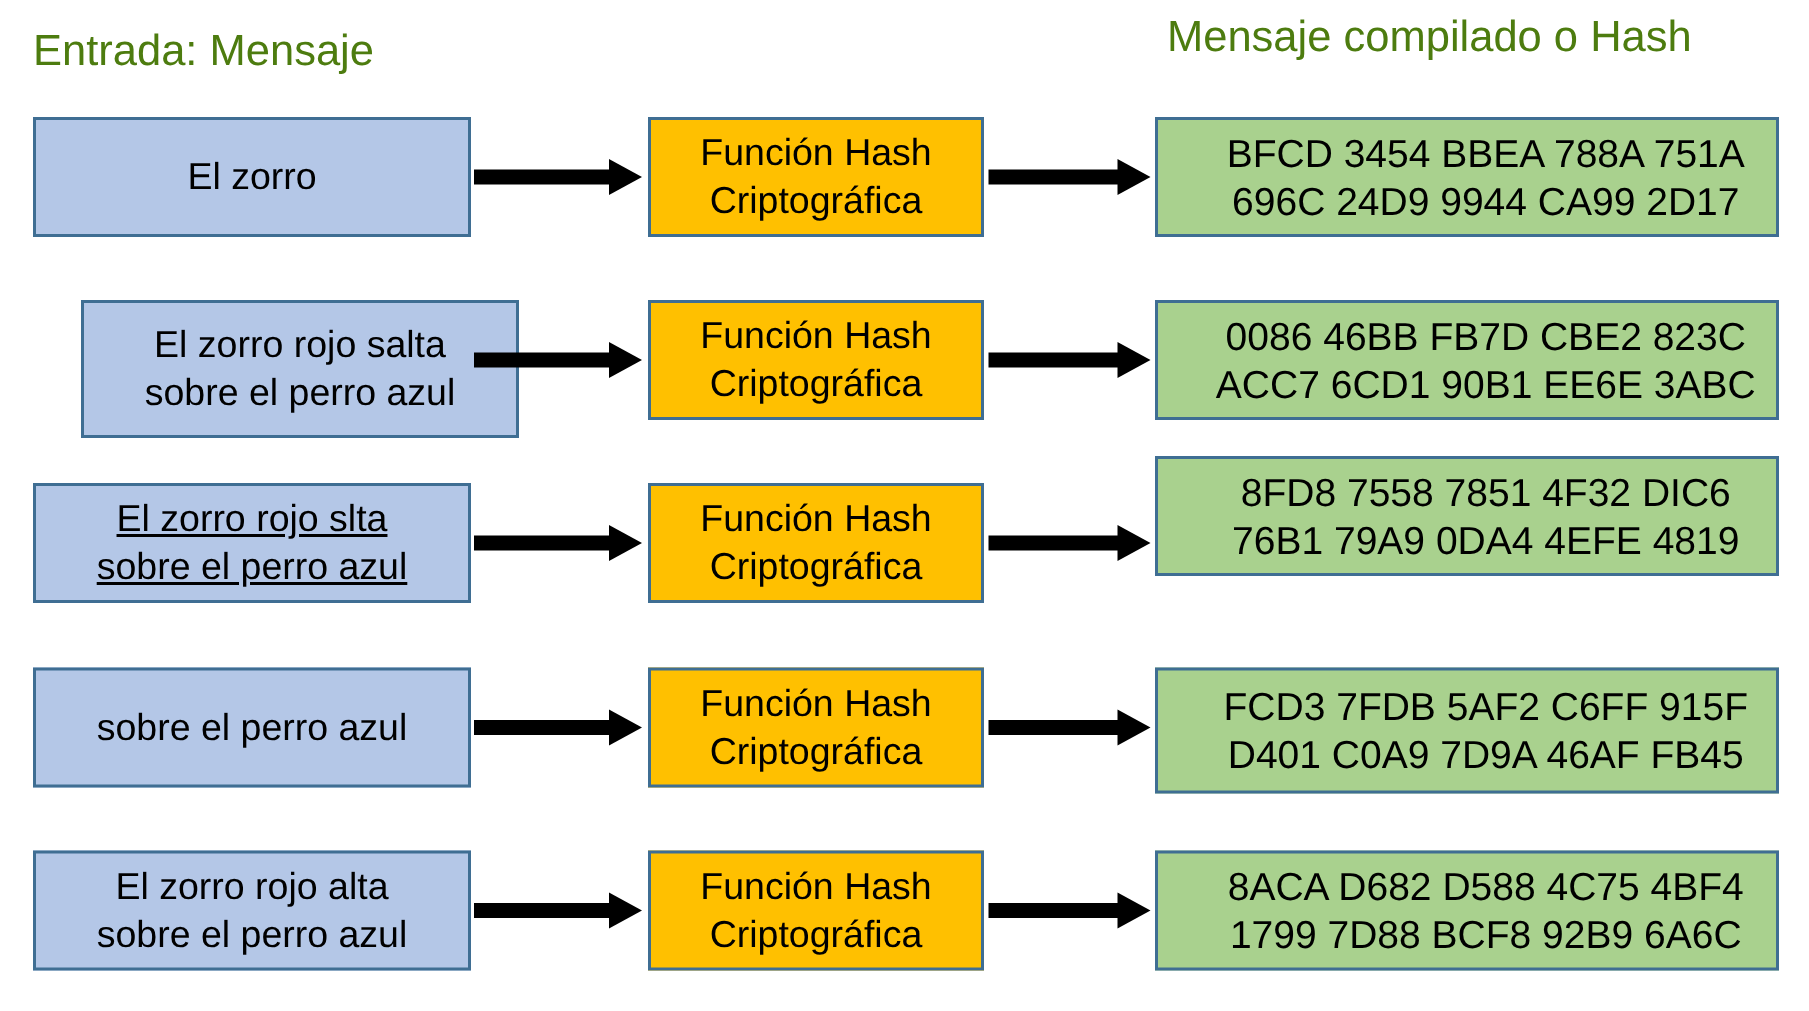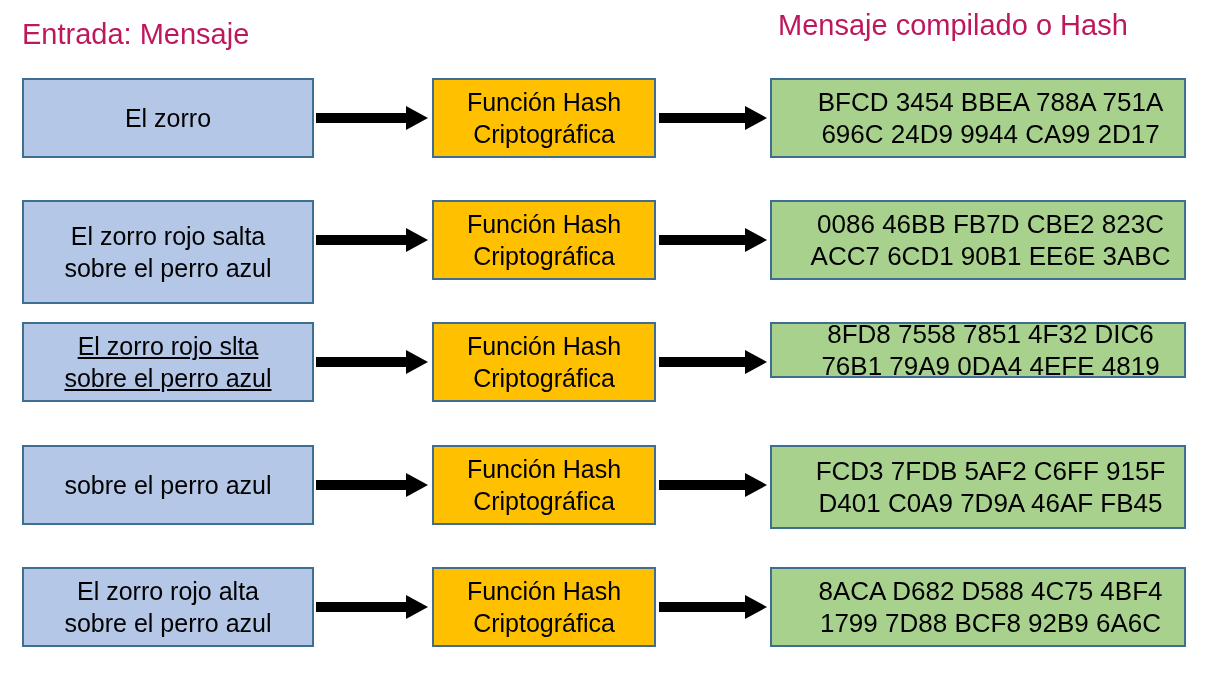--- a/index.html
+++ b/index.html
@@ -18,21 +18,21 @@
   #diagram {
     position: absolute;
     left: 0; top: 0;
     width: 1206px;
     height: 674px;
   }
   .header {
     position: absolute;
     font-size: 29px;
     line-height: 34px;
-    color: #be185d;
+    color: #4d7c0f;
     white-space: nowrap;
     font-weight: 400;
   }
   #header-input  { left: 22px;  top: 17px; }
   #header-output { left: 778px; top: 8px; }
 
   .box {
     position: absolute;
     box-sizing: border-box;
     border: 2px solid #3f6e93;
@@ -109,21 +109,21 @@
   </div>
   <div class="arrow arrow-b" style="top:118px;">
     <div class="arrow-shaft" style="width:88px;"></div>
     <div class="arrow-head" style="left:86px;"></div>
   </div>
   <div class="box box-hash" style="top:78px; height:80px;">
     <span class="box-line">BFCD 3454 BBEA 788A 751A</span>
     <span class="box-line">696C 24D9 9944 CA99 2D17</span>
   </div>
 
-  <div class="box box-input" style="top:200px; height:104px;">
+  <div class="box box-input" style="top:200px; height:92px;margin-left:32px;">
     <span class="box-line">El zorro rojo salta</span>
     <span class="box-line">sobre el perro azul</span>
   </div>
   <div class="arrow arrow-a" style="top:240px;">
     <div class="arrow-shaft" style="width:92px;"></div>
     <div class="arrow-head" style="left:90px;"></div>
   </div>
   <div class="box box-fn" style="top:200px; height:80px;">
     <span class="box-line">Función Hash</span>
     <span class="box-line">Criptográfica</span>
@@ -146,21 +146,21 @@
     <div class="arrow-head" style="left:90px;"></div>
   </div>
   <div class="box box-fn" style="top:322px; height:80px;">
     <span class="box-line">Función Hash</span>
     <span class="box-line">Criptográfica</span>
   </div>
   <div class="arrow arrow-b" style="top:362px;">
     <div class="arrow-shaft" style="width:88px;"></div>
     <div class="arrow-head" style="left:86px;"></div>
   </div>
-  <div class="box box-hash" style="top:322px; height:56px;">
+  <div class="box box-hash" style="top:304px; height:80px;">
     <span class="box-line">8FD8 7558 7851 4F32 DIC6</span>
     <span class="box-line">76B1 79A9 0DA4 4EFE 4819</span>
   </div>
 
   <div class="box box-input" style="top:445px; height:80px;">
     <span class="box-line">sobre el perro azul</span>
   </div>
   <div class="arrow arrow-a" style="top:485px;">
     <div class="arrow-shaft" style="width:92px;"></div>
     <div class="arrow-head" style="left:90px;"></div>

